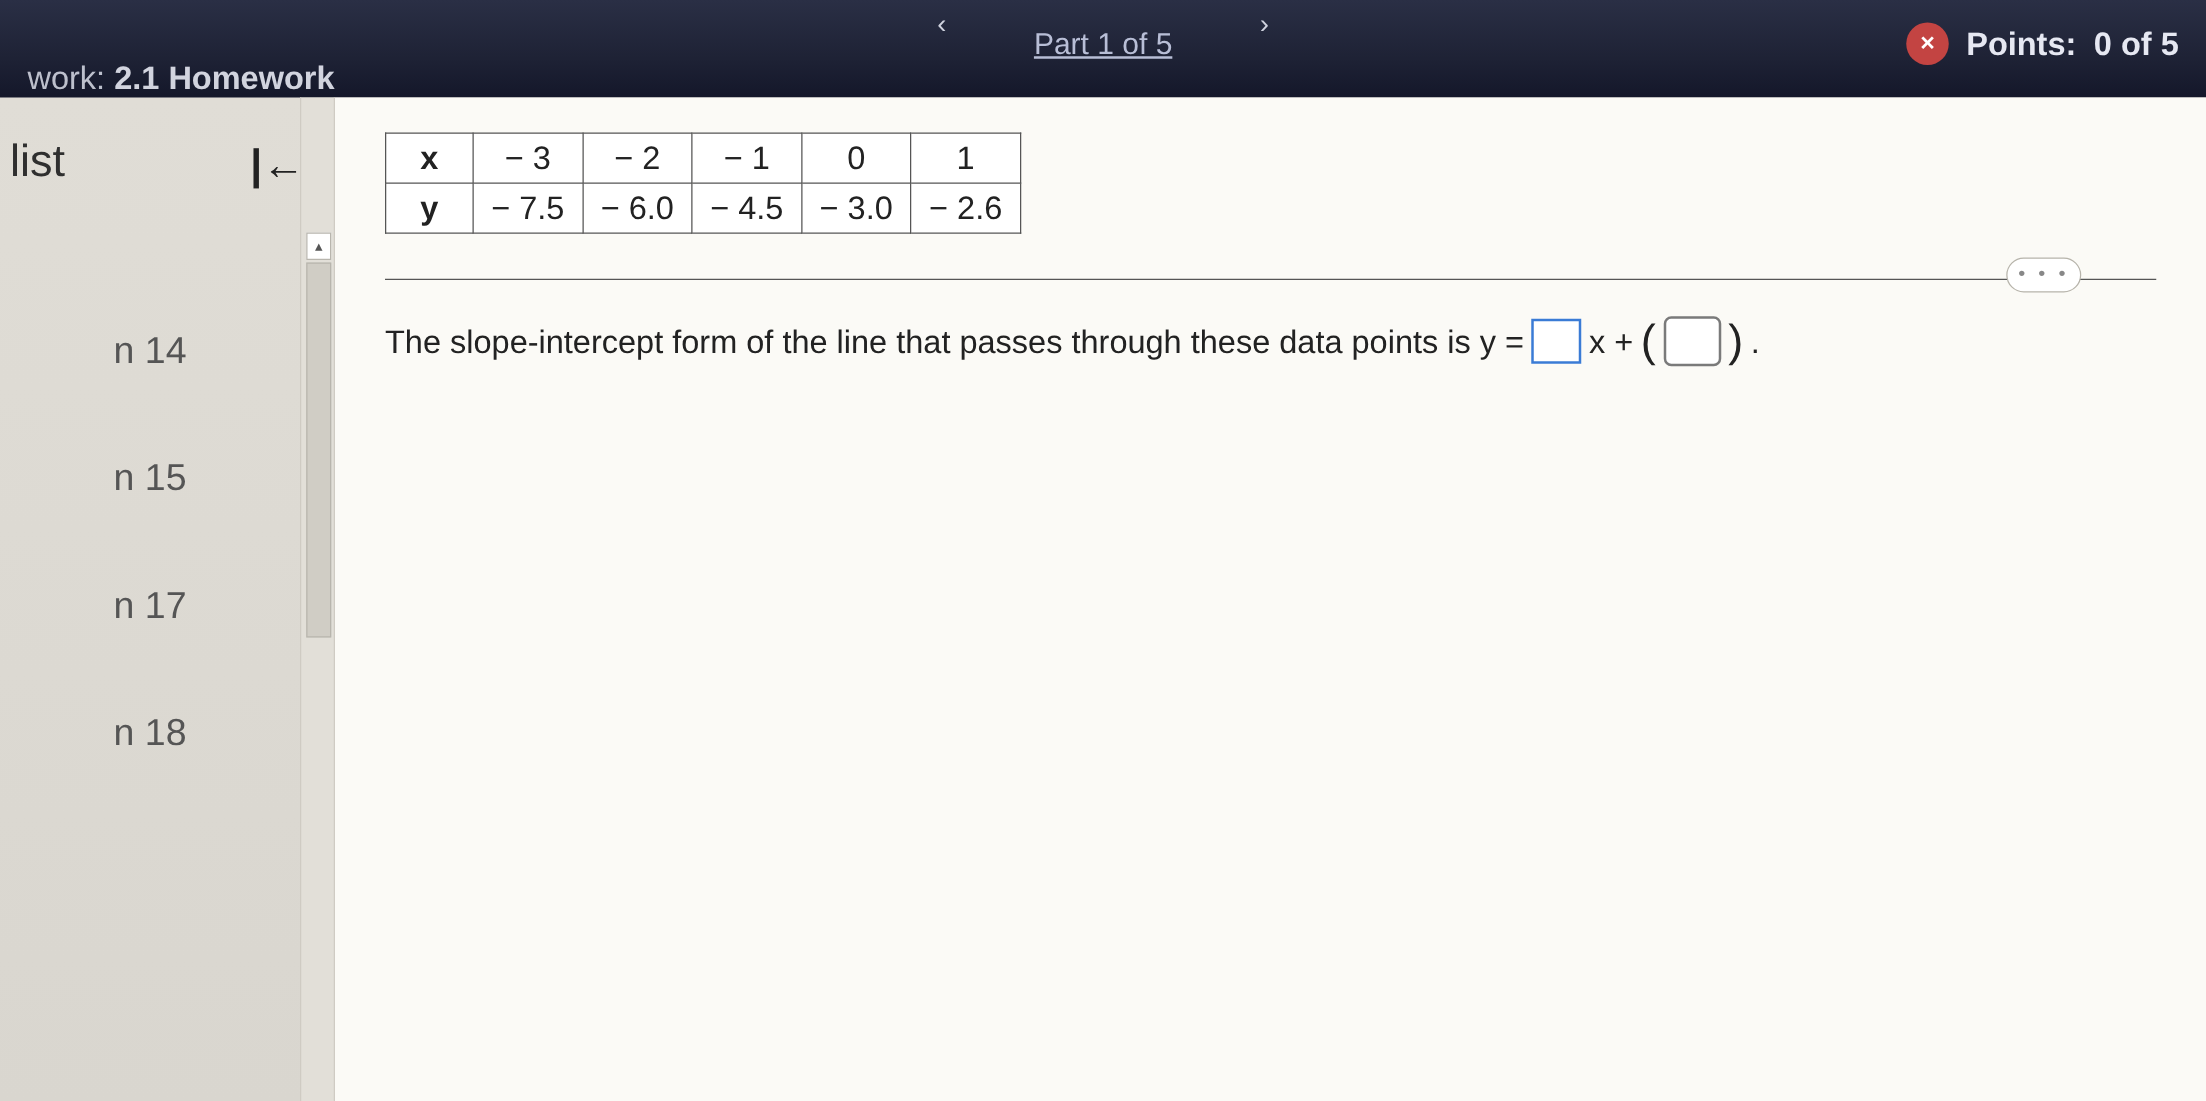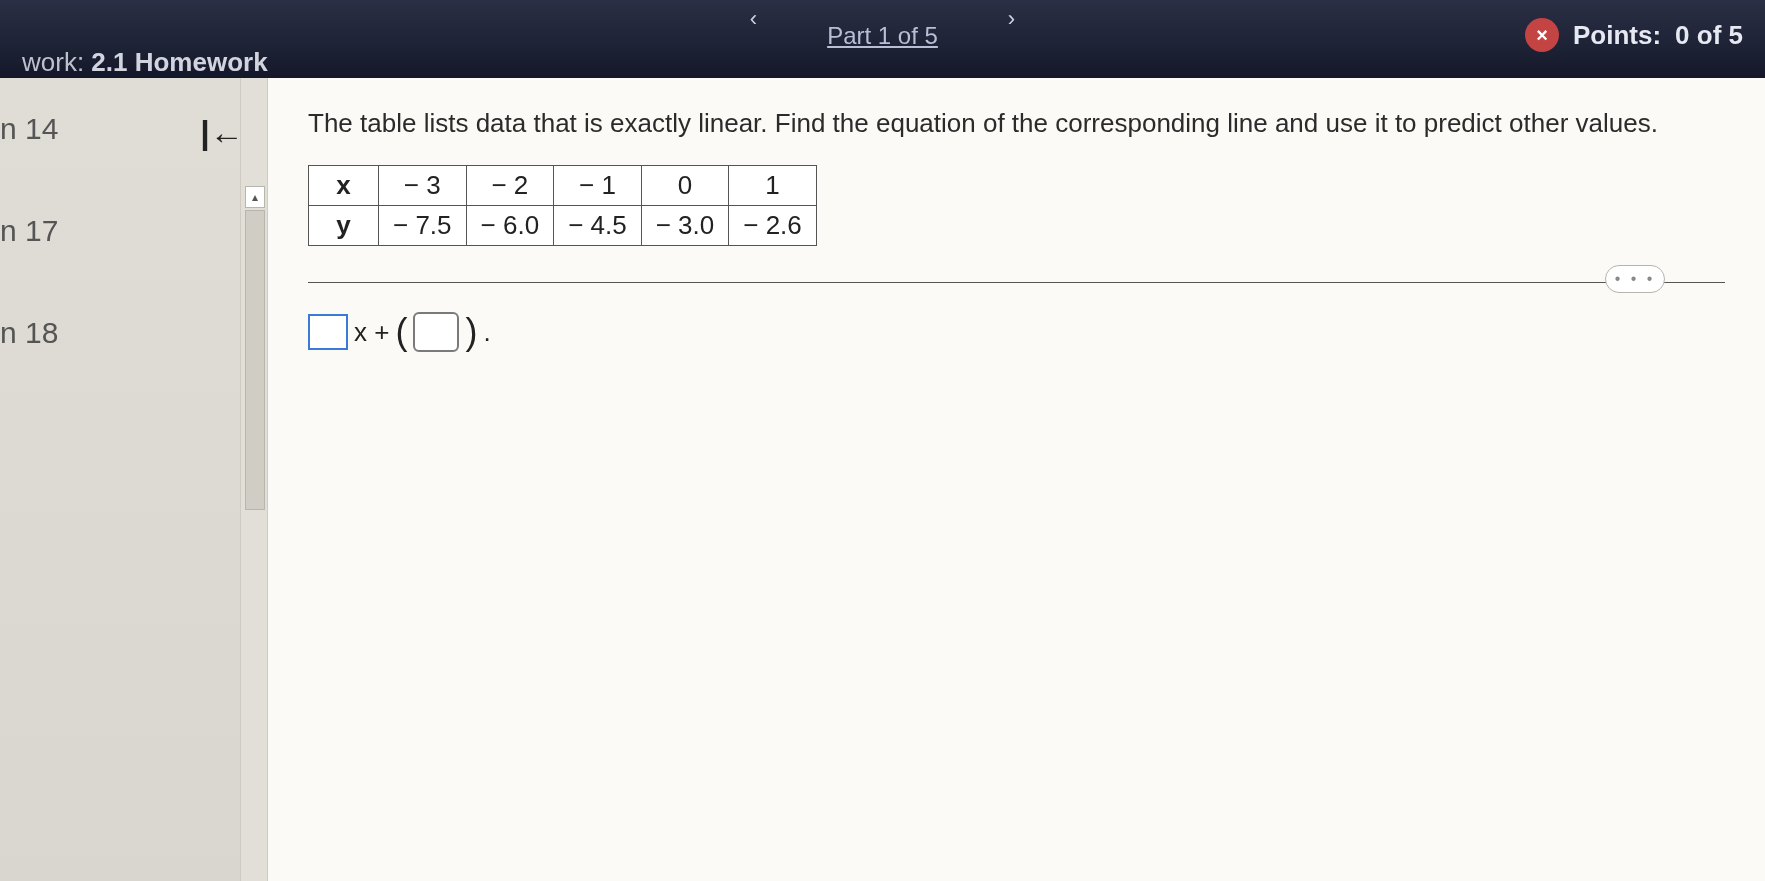--- a/index.html
+++ b/index.html
@@ -9,21 +9,21 @@
 .topbar .work b { color:#e6e8f2; font-weight:600; }
 .qnav { position:absolute; left:50%; transform:translateX(-50%); top:0; height:78px; display:flex; align-items:flex-start; gap:70px; padding-top:2px; }
 .qnav .part { color:#b8bed6; font-size:24px; padding-top:20px;text-decoration:underline; }
 .qnav .chev { color:#cfd2de; font-size:22px; padding-top:4px; cursor:pointer; }
 .topbar .points { position:absolute; right:22px; top:18px; color:#e6e8f2; font-size:26px; font-weight:600; display:flex; align-items:center; gap:14px; }
 .closebtn { width:34px; height:34px; border-radius:50%; background:#c34442; color:#fff; font-size:20px; display:flex; align-items:center; justify-content:center; font-weight:700; cursor:pointer; }
 
 .main { display:flex; height:calc(881px - 78px); }
 .leftcol { width:240px; padding:30px 0 0 0; background:linear-gradient(#e0ddd6,#d9d6cf); color:#4a4a4a; font-size:30px; }
 .leftcol .listhdr { font-size:36px; font-weight:400; padding:0 0 0 8px; color:#2f2f2f; margin-bottom:110px; display:flex; align-items:center; justify-content:space-between; padding-right:10px; }
-.leftcol .item { padding:4px 0; margin-bottom:60px; font-size:30px; color:#555; cursor:pointer; }
+.leftcol .item { padding:4px 0; margin-bottom:60px; font-size:30px; color:#555; cursor:pointer;text-align:center; }
 .collapse { width:44px; height:44px; display:flex; align-items:center; justify-content:center; color:#222; font-size:34px; font-weight:600; cursor:pointer; position:absolute; left:200px; top:110px; }
 
 .scrollgutter { width:28px; background:#e2dfd8; position:relative; border-left:1px solid #cfcbc3; border-right:1px solid #cfcbc3; }
 .scrollgutter .up { position:absolute; top:108px; left:4px; width:20px; height:22px; background:#fff; border:1px solid #b8b5ad; display:flex; align-items:center; justify-content:center; font-size:12px; color:#555; cursor:pointer; }
 .scrollgutter .thumb { position:absolute; top:132px; left:4px; width:20px; height:300px; background:#d0cdc5; border:1px solid #b8b5ad; cursor:pointer; }
 
 .content { flex:1; background:#fbfaf6; padding:28px 40px; position:relative; }
 .prompt { font-size:26px; color:#2b2b2b; margin-bottom:24px; line-height:1.35; }
 
 table.data { border-collapse:collapse; margin-bottom:36px; }
@@ -52,33 +52,36 @@
   </div>
   <div class="points">
     <span class="closebtn">×</span>
     <span>Points:</span>
     <span>0 of 5</span>
   </div>
 </div>
 
 <div class="main">
   <div class="leftcol">
+    <div class="listhdr">
+      <span>list</span>
+    </div>
     <div class="item">n 14</div>
+    <div class="item">n 15</div>
     <div class="item">n 17</div>
     <div class="item">n 18</div>
   </div>
   <div class="collapse">|←</div>
 
   <div class="scrollgutter">
     <div class="up">▴</div>
     <div class="thumb"></div>
   </div>
 
   <div class="content">
-    <p class="prompt">The table lists data that is exactly linear. Find the equation of the corresponding line and use it to predict other values.</p>
 
     <table class="data">
       <tbody>
           <tr>
         <td class="h">x</td>
         <td>− 3</td>
         <td>− 2</td>
         <td>− 1</td>
         <td>0</td>
         <td>1</td>
@@ -93,20 +96,21 @@
       </tr>
     </tbody>
       </table>
 
     <div style="position:relative;">
       <hr class="sep">
       <div class="more">• • •</div>
     </div>
 
     <div class="ans">
+      <span>The slope-intercept form of the line that passes through these data points is y =</span>
       <span class="blank"></span>
       <span>x +</span>
       <span class="paren">(</span>
       <span class="blank2"></span>
       <span class="paren">)</span>
       <span>.</span>
     </div>
   </div>
 </div>
 

